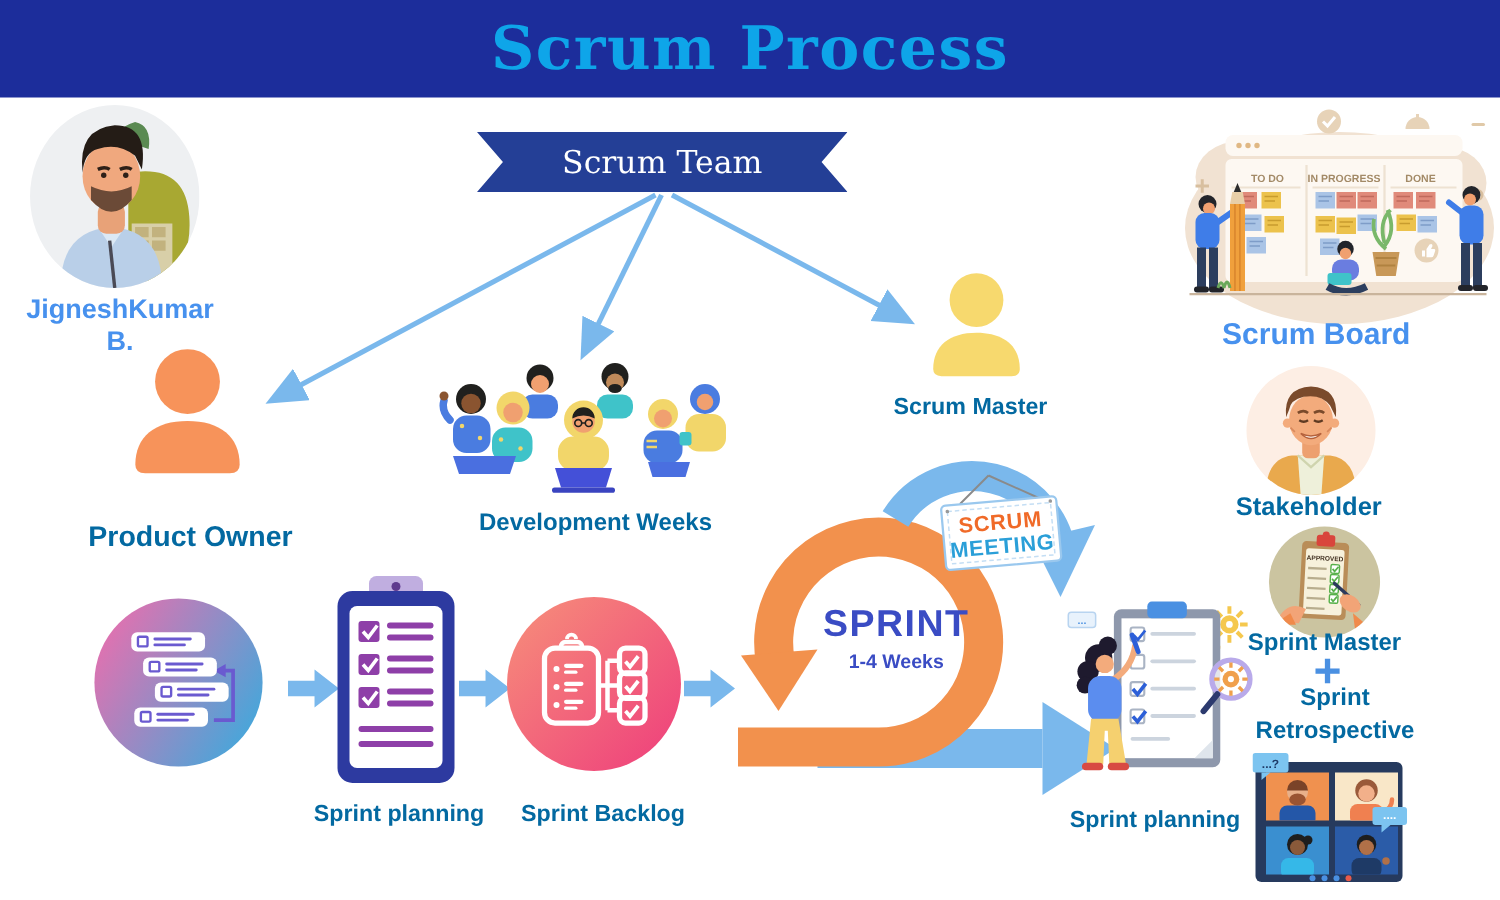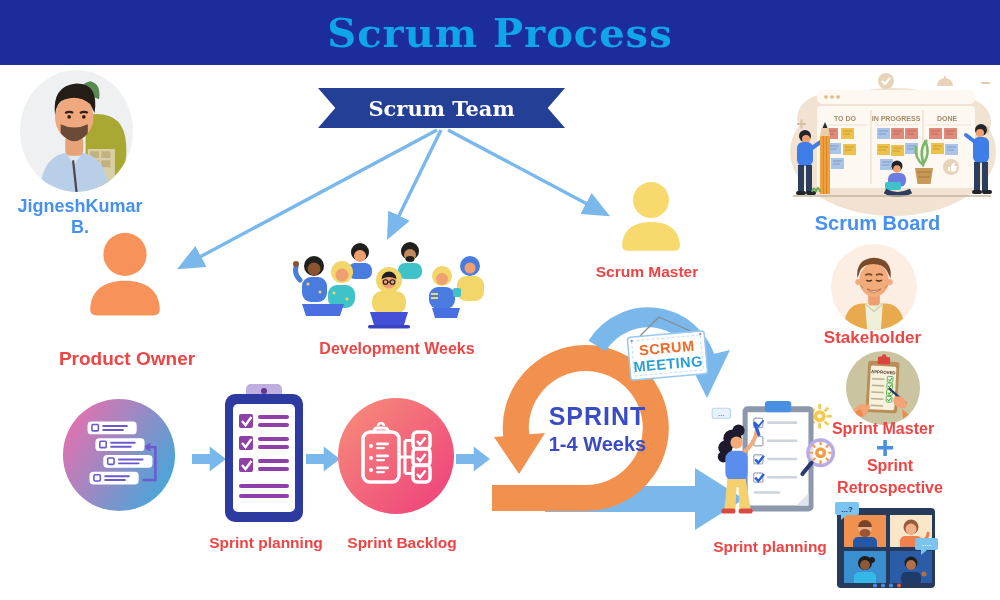--- a/index.html
+++ b/index.html
@@ -4,29 +4,29 @@
 <style>
   html,body{margin:0;padding:0;background:#fff;}
   .canvas{position:relative;width:1000px;height:600px;background:#ffffff;overflow:hidden;
           font-family:"Liberation Sans",sans-serif;}
   .titlebar{position:absolute;left:0;top:0;width:1000px;height:65px;background:#1c2d9b;
             display:flex;align-items:center;justify-content:center;}
   .titlebar span{color:#0ea5e9;font-family:"DejaVu Serif",serif;font-weight:700;font-size:40px;letter-spacing:1px;}
   .ribbon{position:absolute;left:318px;top:88px;width:247px;height:40px;background:#243f96;
           clip-path:polygon(0 0,100% 0,93% 50%,100% 100%,0 100%,7% 50%);
           display:flex;align-items:center;justify-content:center;}
-  .ribbon span{color:#fff;font-family:"DejaVu Serif",serif;font-weight:700;font-size:21px;}
-  .lbl{position:absolute;color:#ef4444;font-weight:700;text-align:center;line-height:1.15;}
+  .ribbon span{color:#fff;font-family:"DejaVu Serif",serif;font-weight:400;font-size:21px;}
+  .lbl{position:absolute;color:#0369a1;font-weight:700;text-align:center;line-height:1.15;}
   .lbl.deep{color:#4791ee;}
   .abs{position:absolute;}
   .fat-arrow{position:absolute;width:34px;height:30px;background:#7ab8ec;
              clip-path:polygon(0 33%,52% 33%,52% 8%,100% 50%,52% 92%,52% 67%,0 67%);}
   .sprint-text{position:absolute;left:540px;top:402px;width:115px;text-align:center;color:#3a4cc4;}
   .sprint-text .big{font-size:25px;font-weight:700;letter-spacing:1px;}
-  .sprint-text .small{font-size:20px;font-weight:700;margin-top:2px;}
+  .sprint-text .small{font-size:13px;font-weight:700;margin-top:2px;}
   .plus{position:absolute;left:862px;top:432px;width:46px;text-align:center;
         color:#4a90e2;font-size:32px;font-weight:900;line-height:30px;}
   svg{display:block;}
   svg text{font-family:"Liberation Sans",sans-serif;}
 </style>
 </head>
 <body>
 
 <div class="canvas">
 

